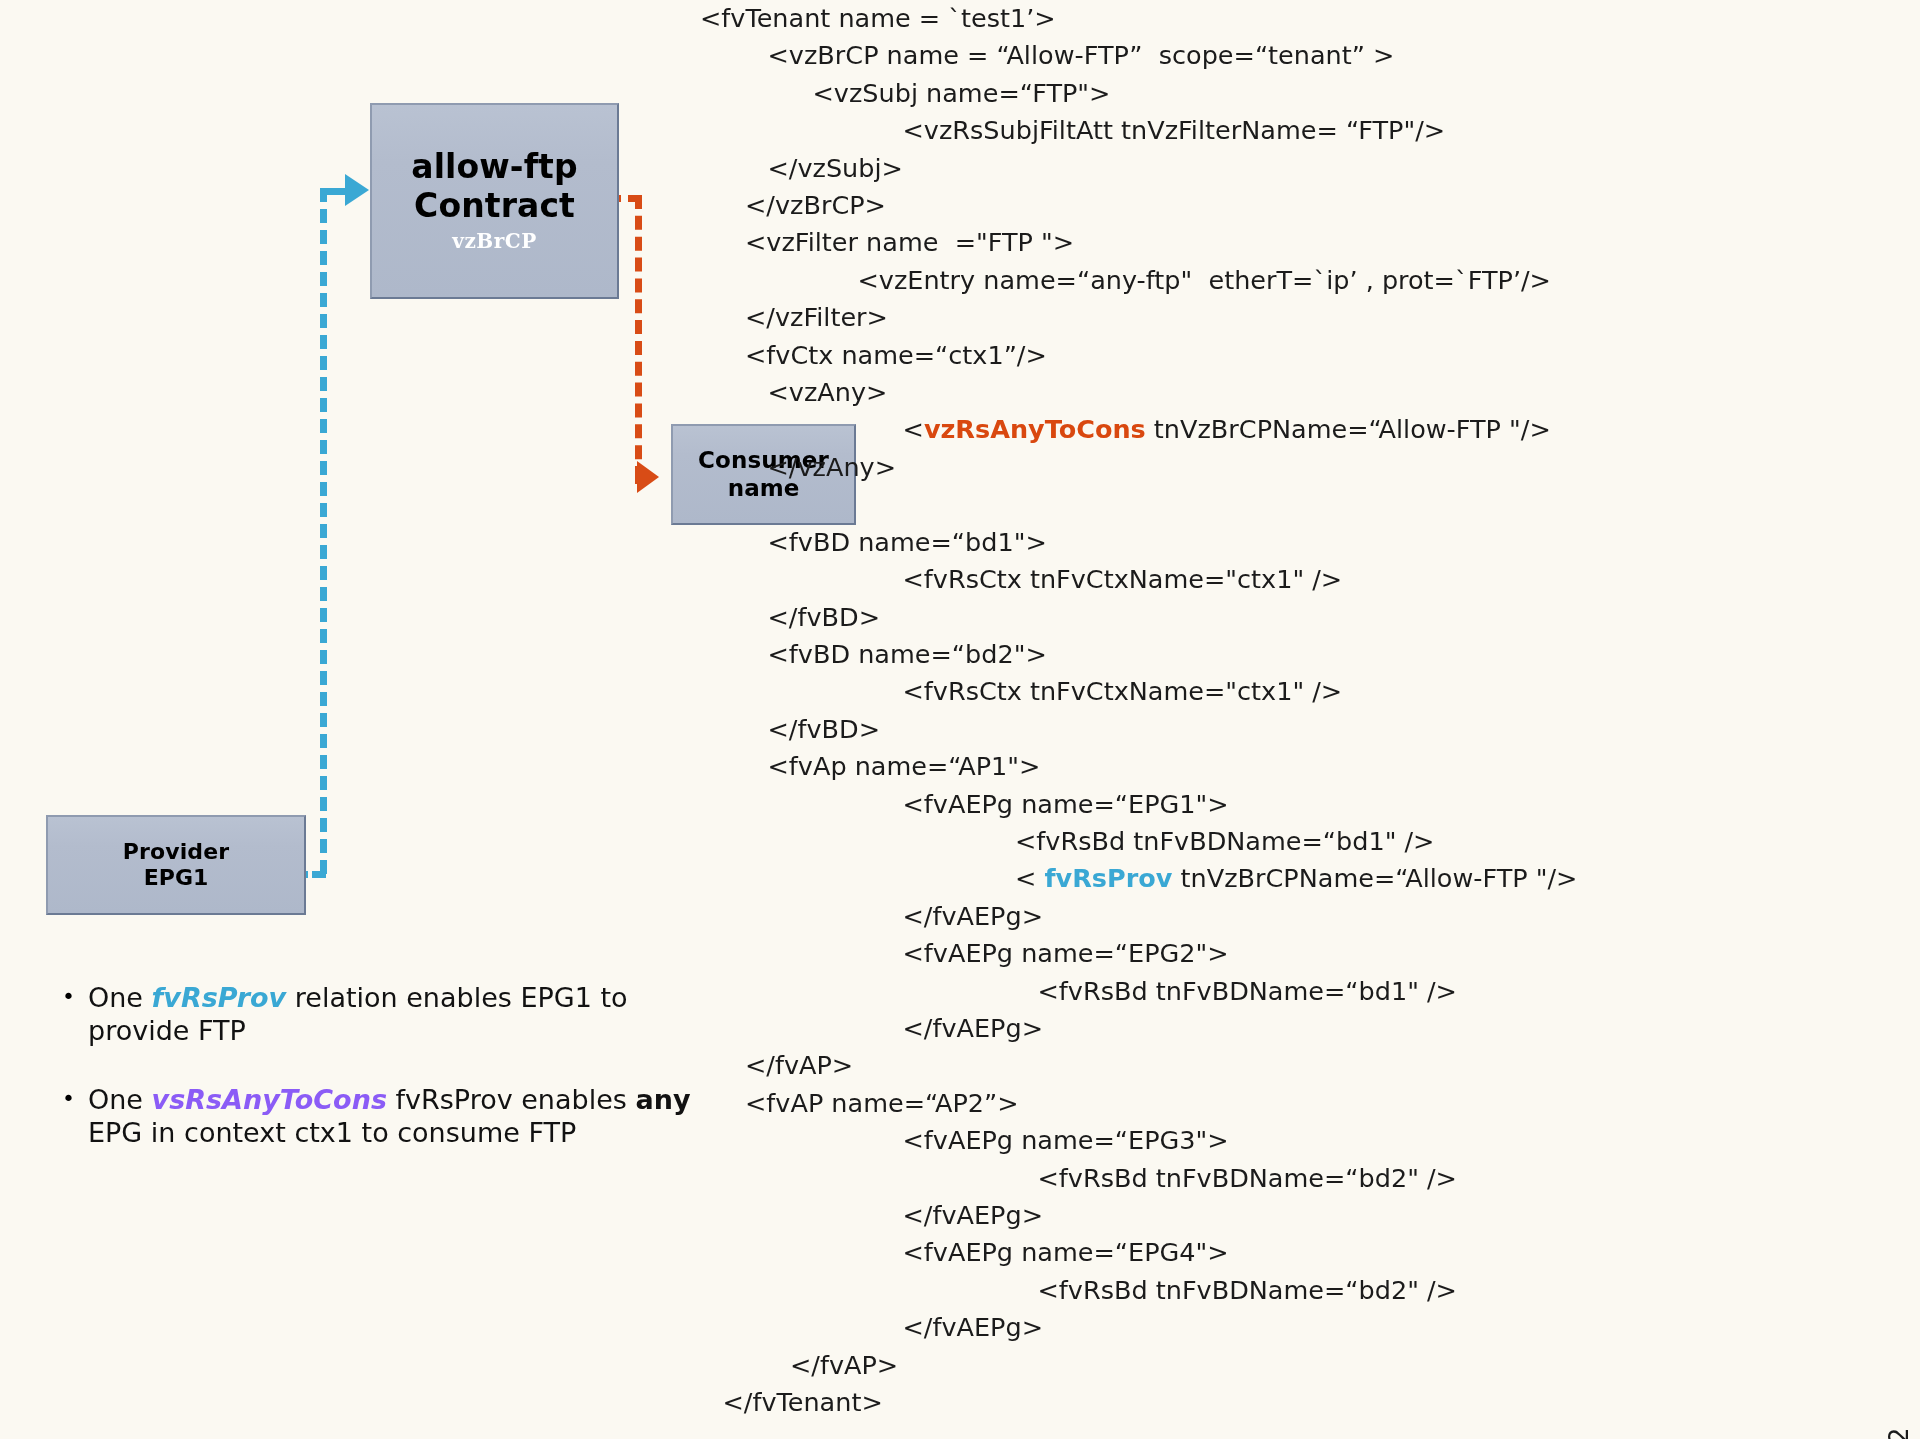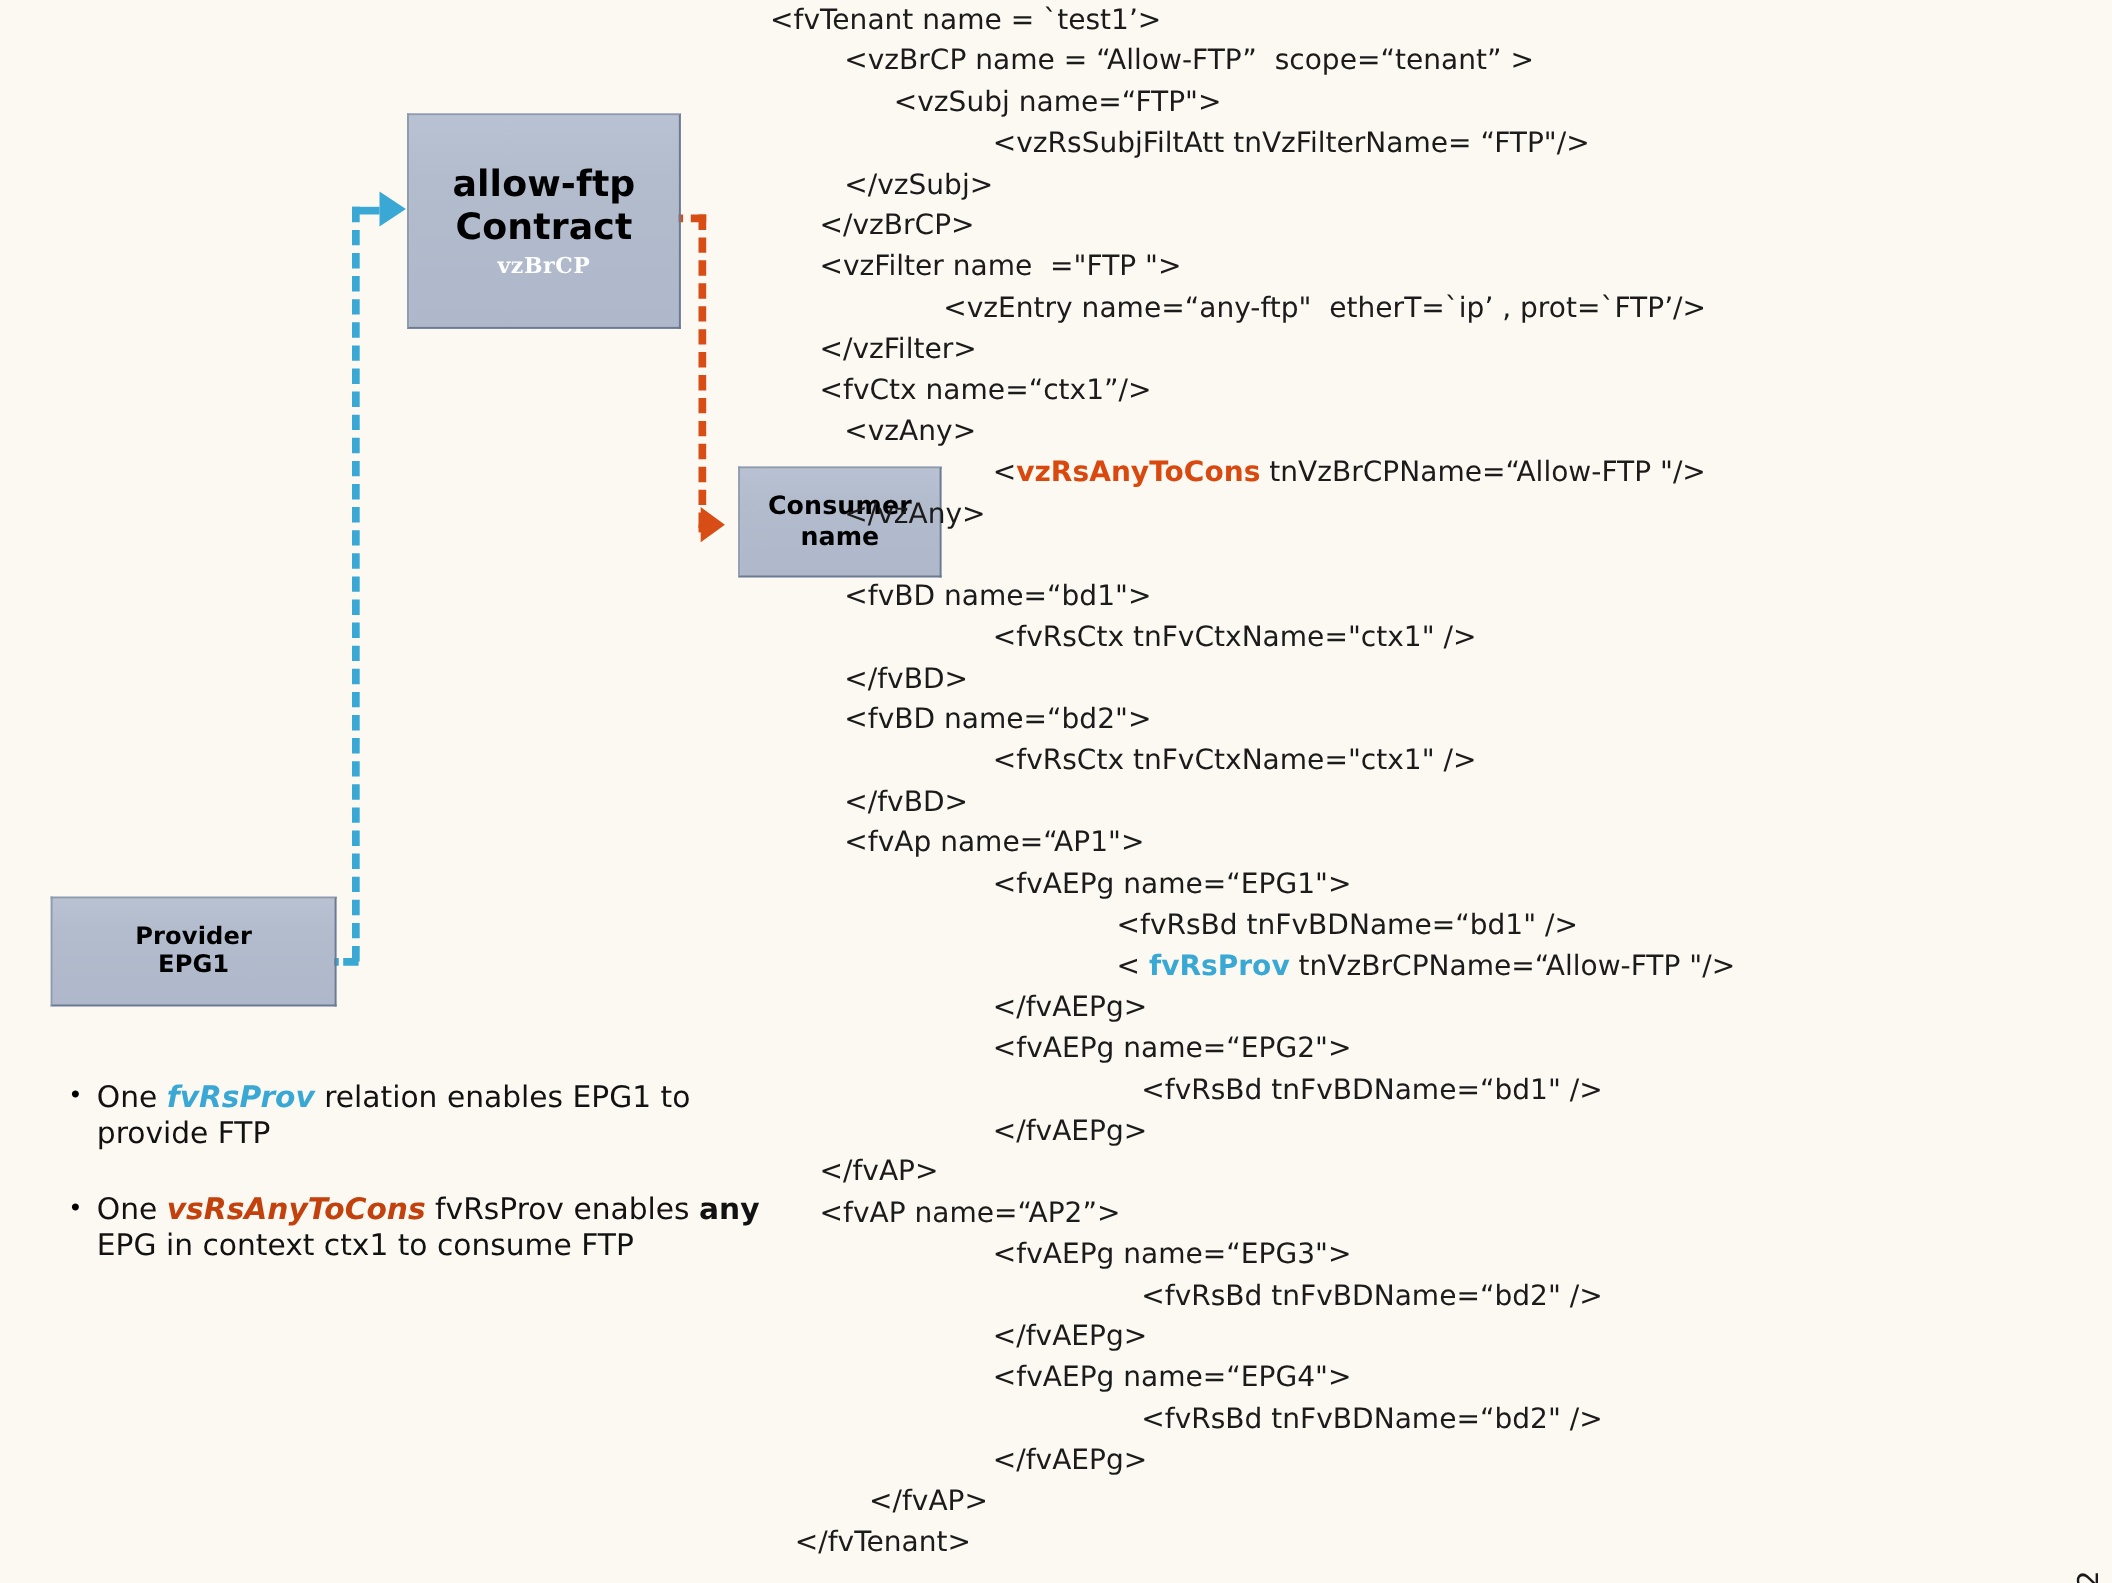--- a/index.html
+++ b/index.html
@@ -137,21 +137,21 @@
     line-height: 1.4;
     color: #000;
   }
   .bullet-text { flex: 1 1 auto; }
   .em-blue {
     color: #3aa8d4;
     font-weight: bold;
     font-style: italic;
   }
   .em-orange {
-    color: #c2410c;
+    color: #8b5cf6;
     font-weight: bold;
     font-style: italic;
   }
   .em-bold { font-weight: bold; }
 
   
   #watermark {
     position: absolute;
     right: 6px;
     bottom: 12px;

